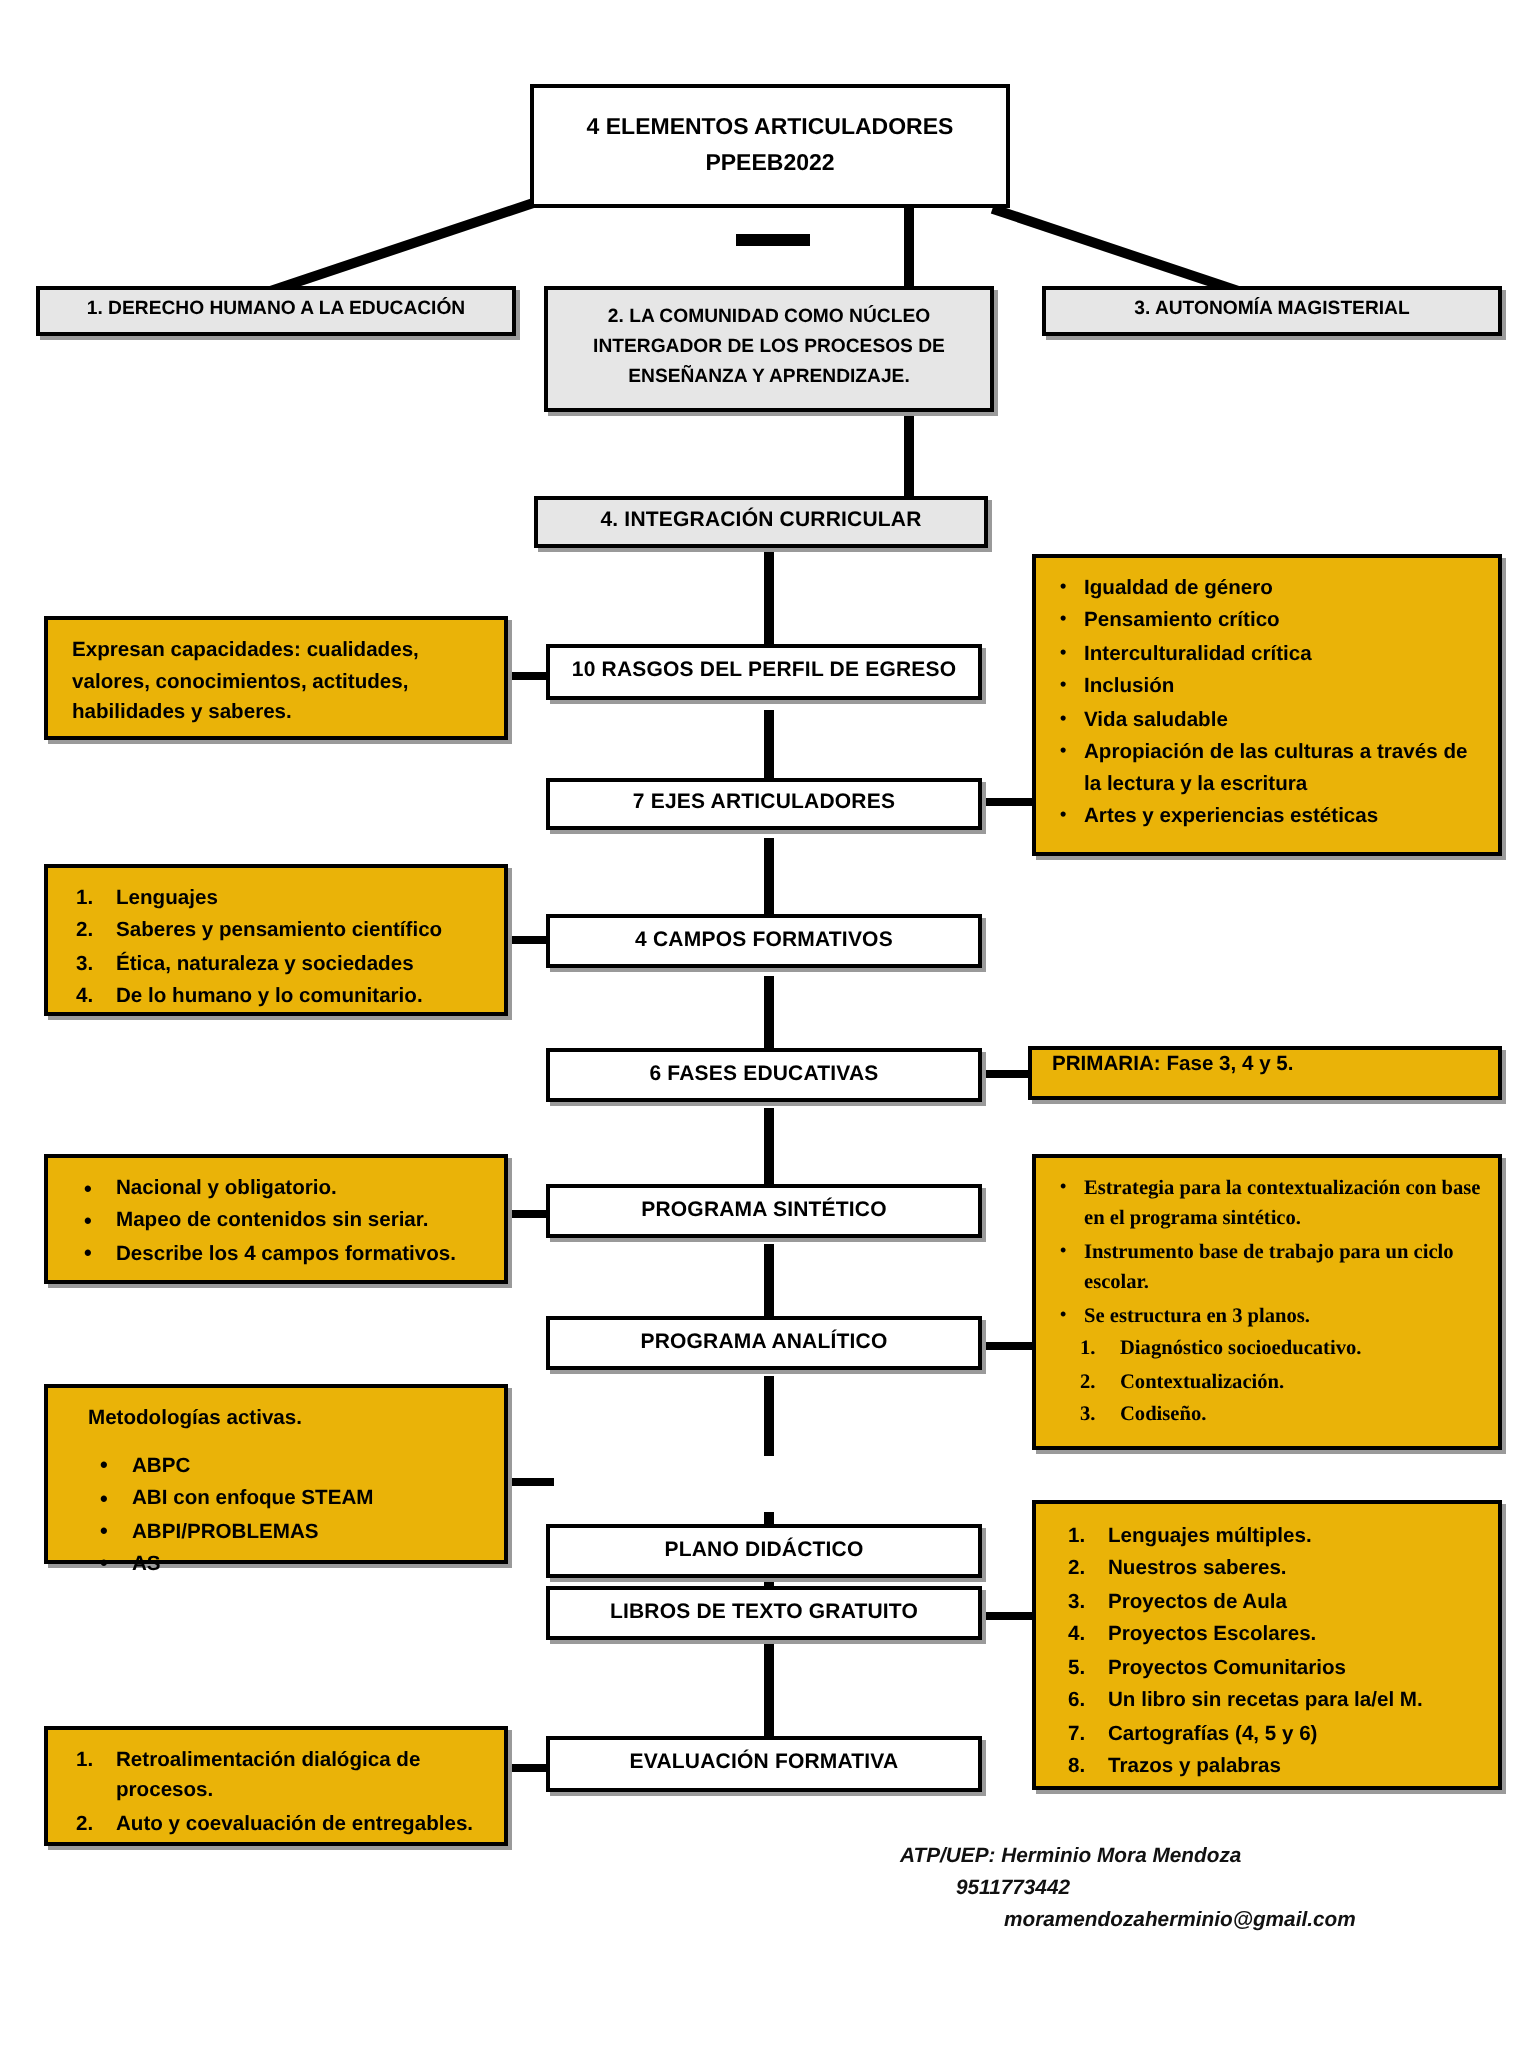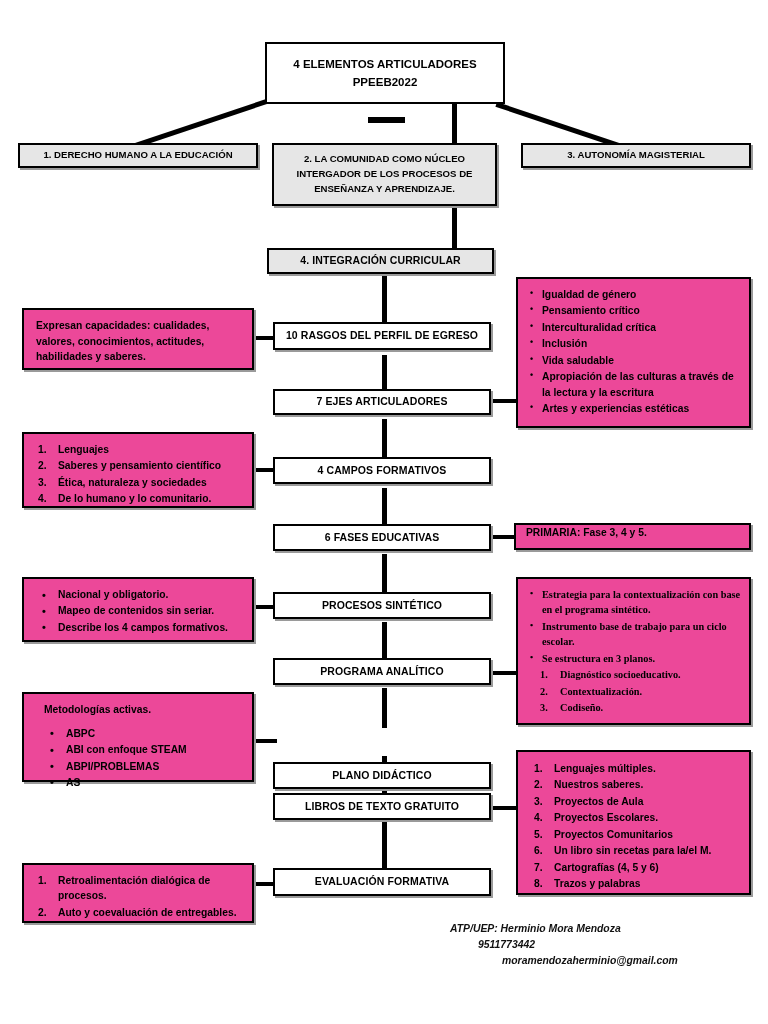--- a/index.html
+++ b/index.html
@@ -59,21 +59,21 @@
     font-weight: bold;
     font-size: 9.6px;
     line-height: 1.55;
     color: #000;
     padding: 0 5px;
   }
   
   .detail {
     position: absolute;
     box-sizing: border-box;
-    background: #ec4899;
+    background: #eab308;
     border: 2px solid #000000;
     z-index: 5;
     padding: 8px 10px 8px 12px;
   }
   .detail.shadowed {
     box-shadow: 2px 2px 0 #9a9a9a;
   }
   .detail p.plain {
     margin: 0;
     font-weight: bold;
@@ -229,21 +229,21 @@
 
   <div class="box shadowed centered" style="left:273px; top:457px; width:218px; height:27px;">
     <div class="chain-label">4 CAMPOS FORMATIVOS</div>
   </div>
 
   <div class="box shadowed centered" style="left:273px; top:524px; width:218px; height:27px;">
     <div class="chain-label">6 FASES EDUCATIVAS</div>
   </div>
 
   <div class="box shadowed centered" style="left:273px; top:592px; width:218px; height:27px;">
-    <div class="chain-label">PROCESOS SINTÉTICO</div>
+    <div class="chain-label">PROGRAMA SINTÉTICO</div>
   </div>
 
   <div class="box shadowed centered" style="left:273px; top:658px; width:218px; height:27px;justify-content:center;">
     <div class="chain-label">PROGRAMA ANALÍTICO</div>
   </div>
 
   <div class="box shadowed centered" style="left:273px; top:726px; width:218px; height:27px;margin-top:36px;">
     <div class="chain-label">PLANO DIDÁCTICO</div>
   </div>
 

